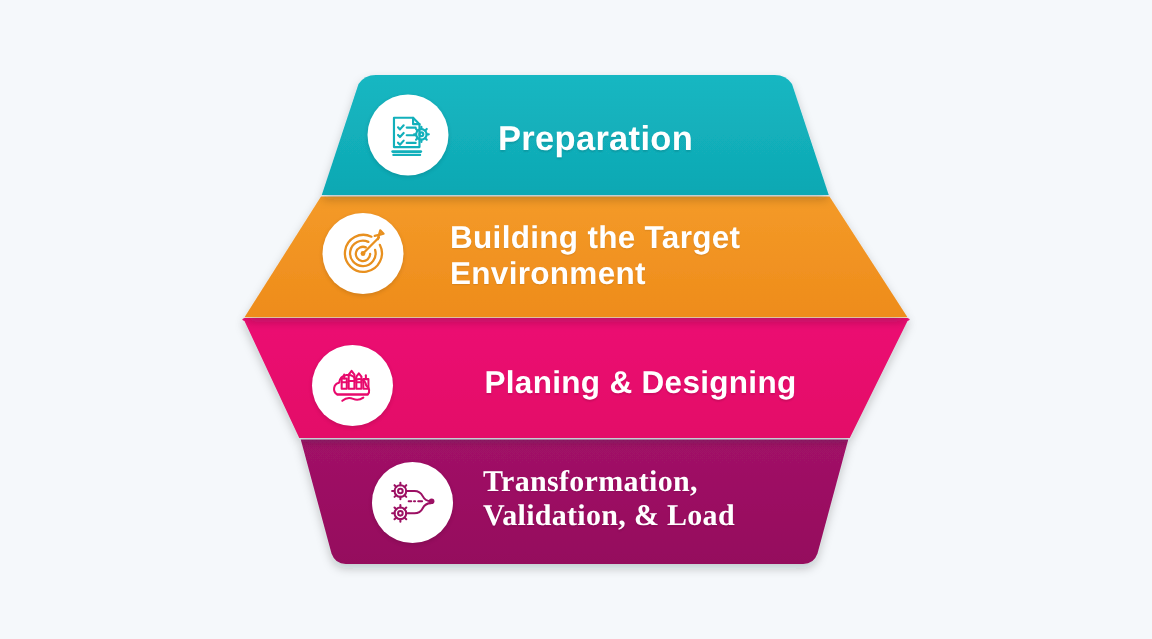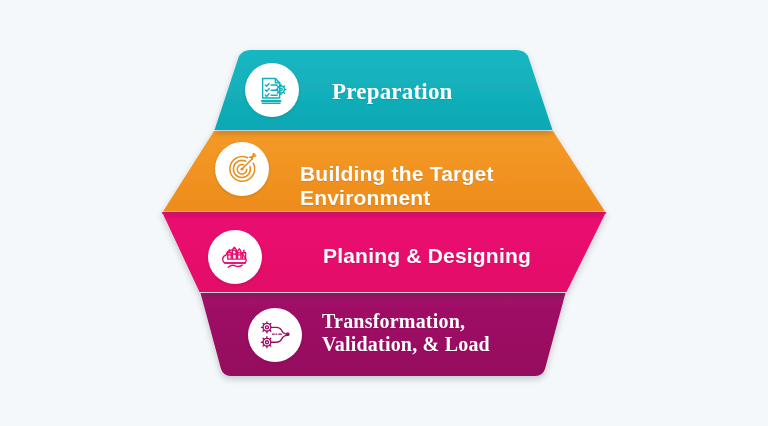--- a/index.html
+++ b/index.html
@@ -55,21 +55,21 @@
   }
   .band-label {
     position: absolute;
     color: #ffffff;
     font-weight: 600;
     letter-spacing: 0.2px;
     line-height: 1.16;
     text-shadow: 0 1px 1px rgba(0,0,0,0.10);
     white-space: pre-line;
   }
-  #band-label-0 { font-size: 23px; font-family: Liberation Serif, serif; }
+  #band-label-0 { font-size: 23px; }
   #band-label-1 { font-size: 21px; }
   #band-label-2 { font-size: 21px; }
   #band-label-3 { font-size: 20px; font-family: Liberation Serif, serif; }
 </style>
 </head>
 <body style="background: rgb(245, 248, 251);">
 
 <div id="stage">
   <div id="hex-wrap">
 
@@ -143,21 +143,21 @@
             <path d="M33.2 13.2 a14.5 14.5 0 1 1 -6.6 -6.4"></path>
             <path d="M29.5 17.2 a10 10 0 1 1 -5.3 -6.3"></path>
             <path d="M25.6 20.4 a5.6 5.6 0 1 1 -3.4 -5.2"></path>
             <circle cx="20" cy="20" r="1.9" fill="#e8901f" stroke="none"></circle>
             <path d="M20 20 l12.5 -12.5"></path>
             <path d="M29.2 6.2 l3.4 -0.9 l-0.9 3.4"></path>
             <path d="M32.6 5.3 l0.9 -3.4 l2.6 2.6 l-3.4 0.9"></path>
           </g>
         </svg>
       </div>
-      <div class="band-label" id="band-label-1" style="left:300px; top:162px; width:255px;">Building the Target
+      <div class="band-label" id="band-label-1" style="left:300px; top:147px; width:255px;">Building the Target
 Environment</div>
 
       <div class="badge" id="badge-2" style="left:208px; top:230px; width:54px; height:54px;">
         <svg width="34" height="34" viewBox="0 0 40 40">
           <g fill="none" stroke="#e80a6d" stroke-width="1.6" stroke-linecap="round" stroke-linejoin="round">
             <path d="M8 27 a5 5 0 0 1 1.5 -9.2 a7 7 0 0 1 13.2 -2.2 a5.4 5.4 0 0 1 8 4.4 a4.6 4.6 0 0 1 1.3 7 z"></path>
             <path d="M8 27 h24"></path>
             <path d="M11.5 22.5 h4 v-8 h-4 z"></path>
             <path d="M11.5 17.5 h4"></path>
             <path d="M13.5 14.5 v-3.2"></path>

